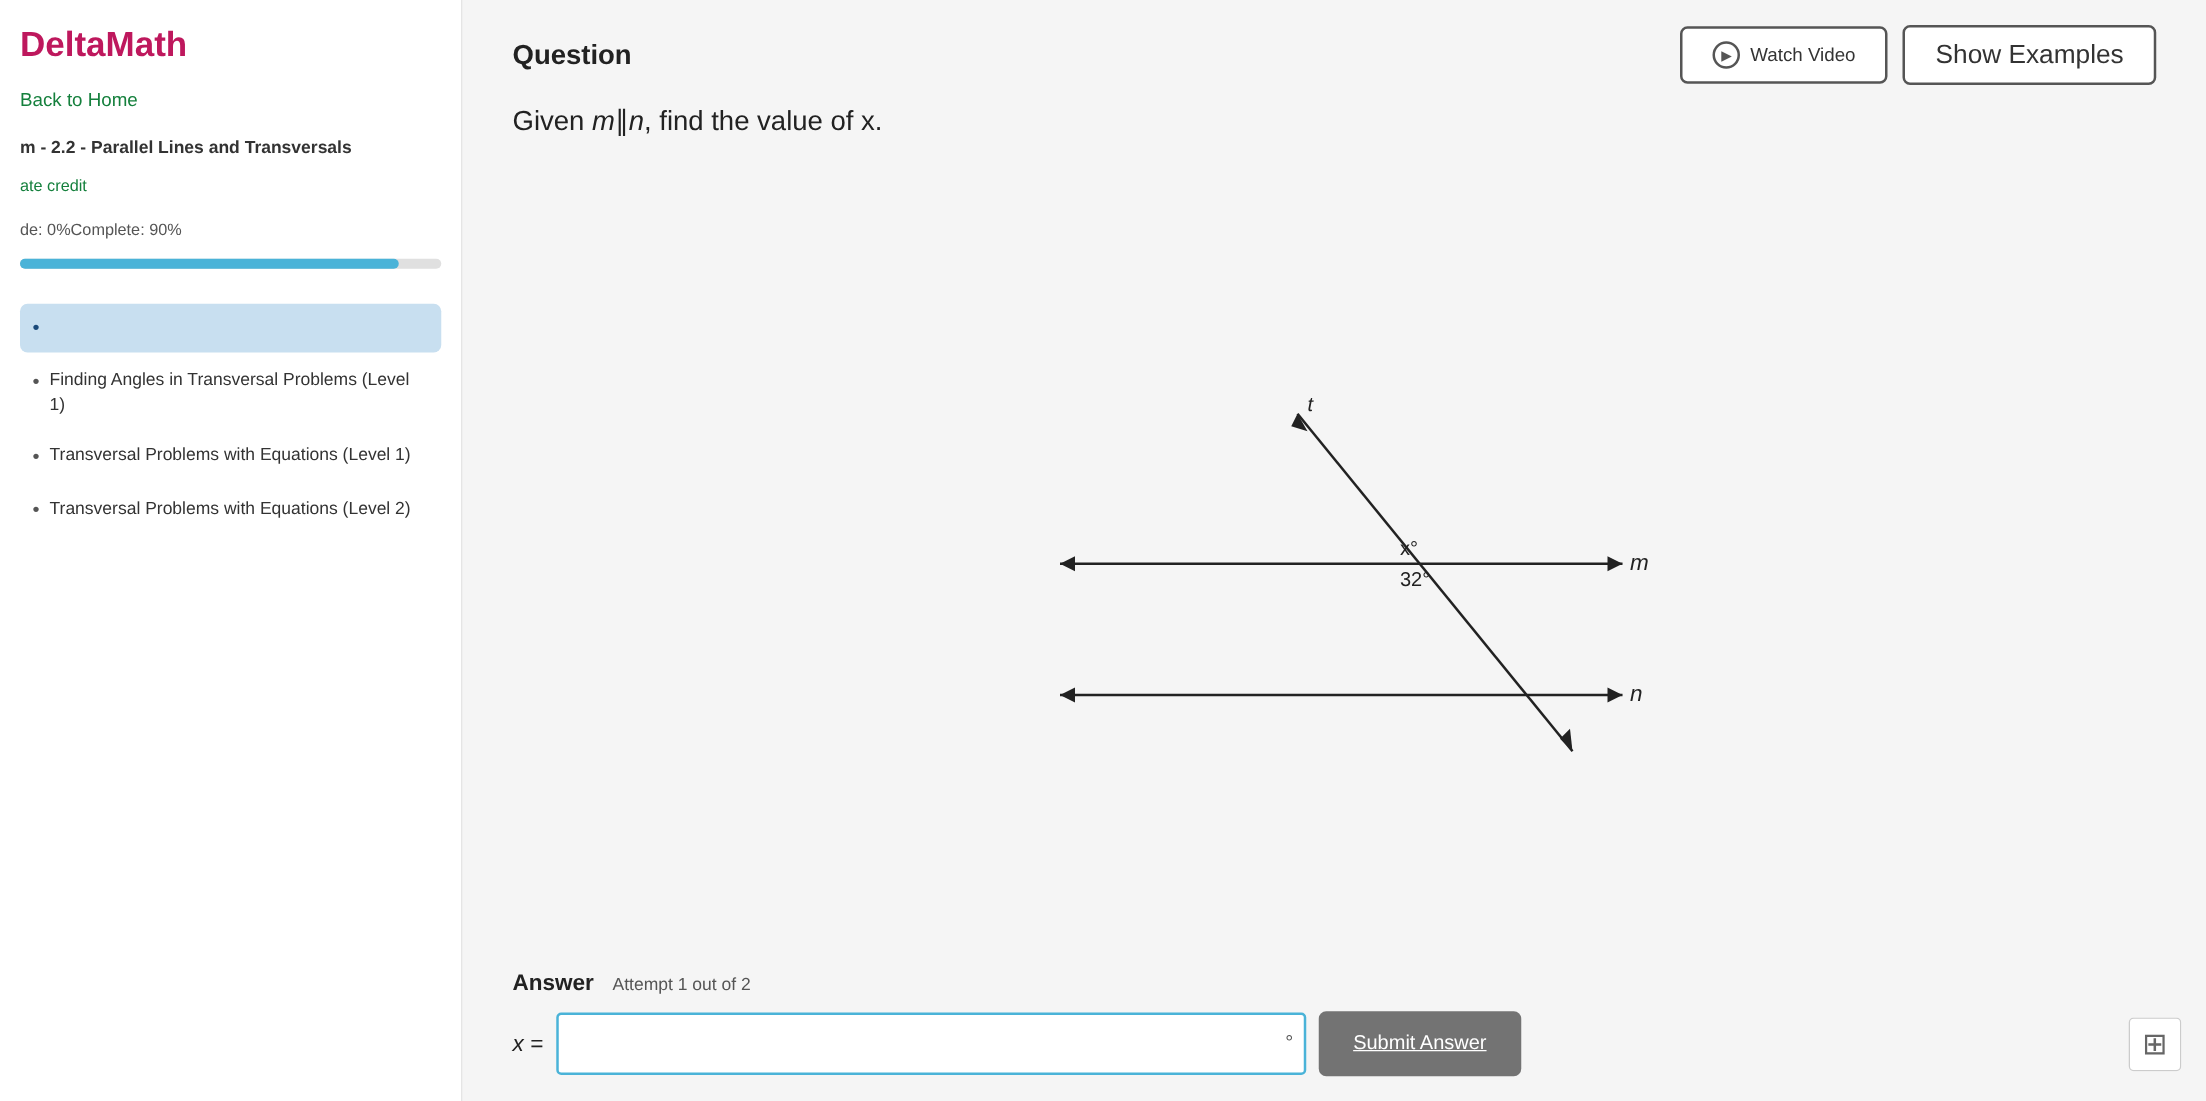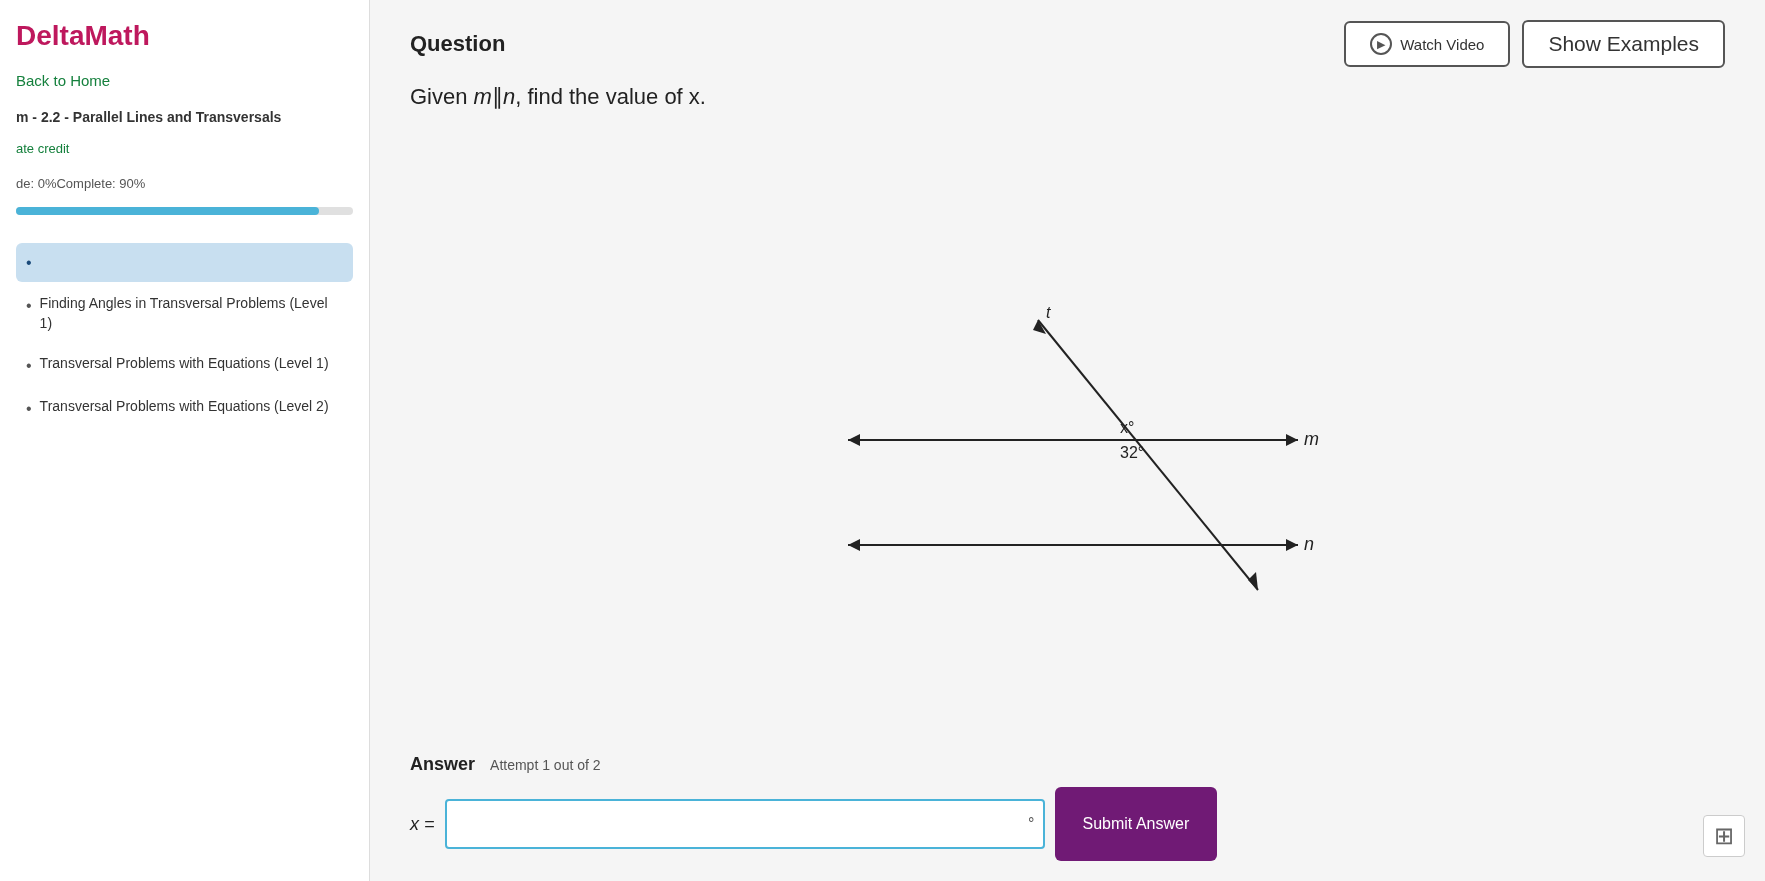--- a/index.html
+++ b/index.html
@@ -182,28 +182,29 @@
     }
     .degree-symbol {
       position: absolute;
       right: 10px;
       top: 50%;
       transform: translateY(-50%);
       font-size: 16px;
       color: #555;
     }
     .btn-submit {
-      background: #701a75;
+      background: #737373;
       color: white;
       border: none;
       border-radius: 6px;
-      padding: 28px 28px;
+      padding: 17px 28px;
       font-size: 16px;
       cursor: pointer;
       white-space: nowrap;
+      text-decoration: underline;
     }
 
     
     .calc-icon {
       position: fixed;
       bottom: 24px;
       right: 20px;
       font-size: 24px;
       color: #666;
       cursor: pointer;

